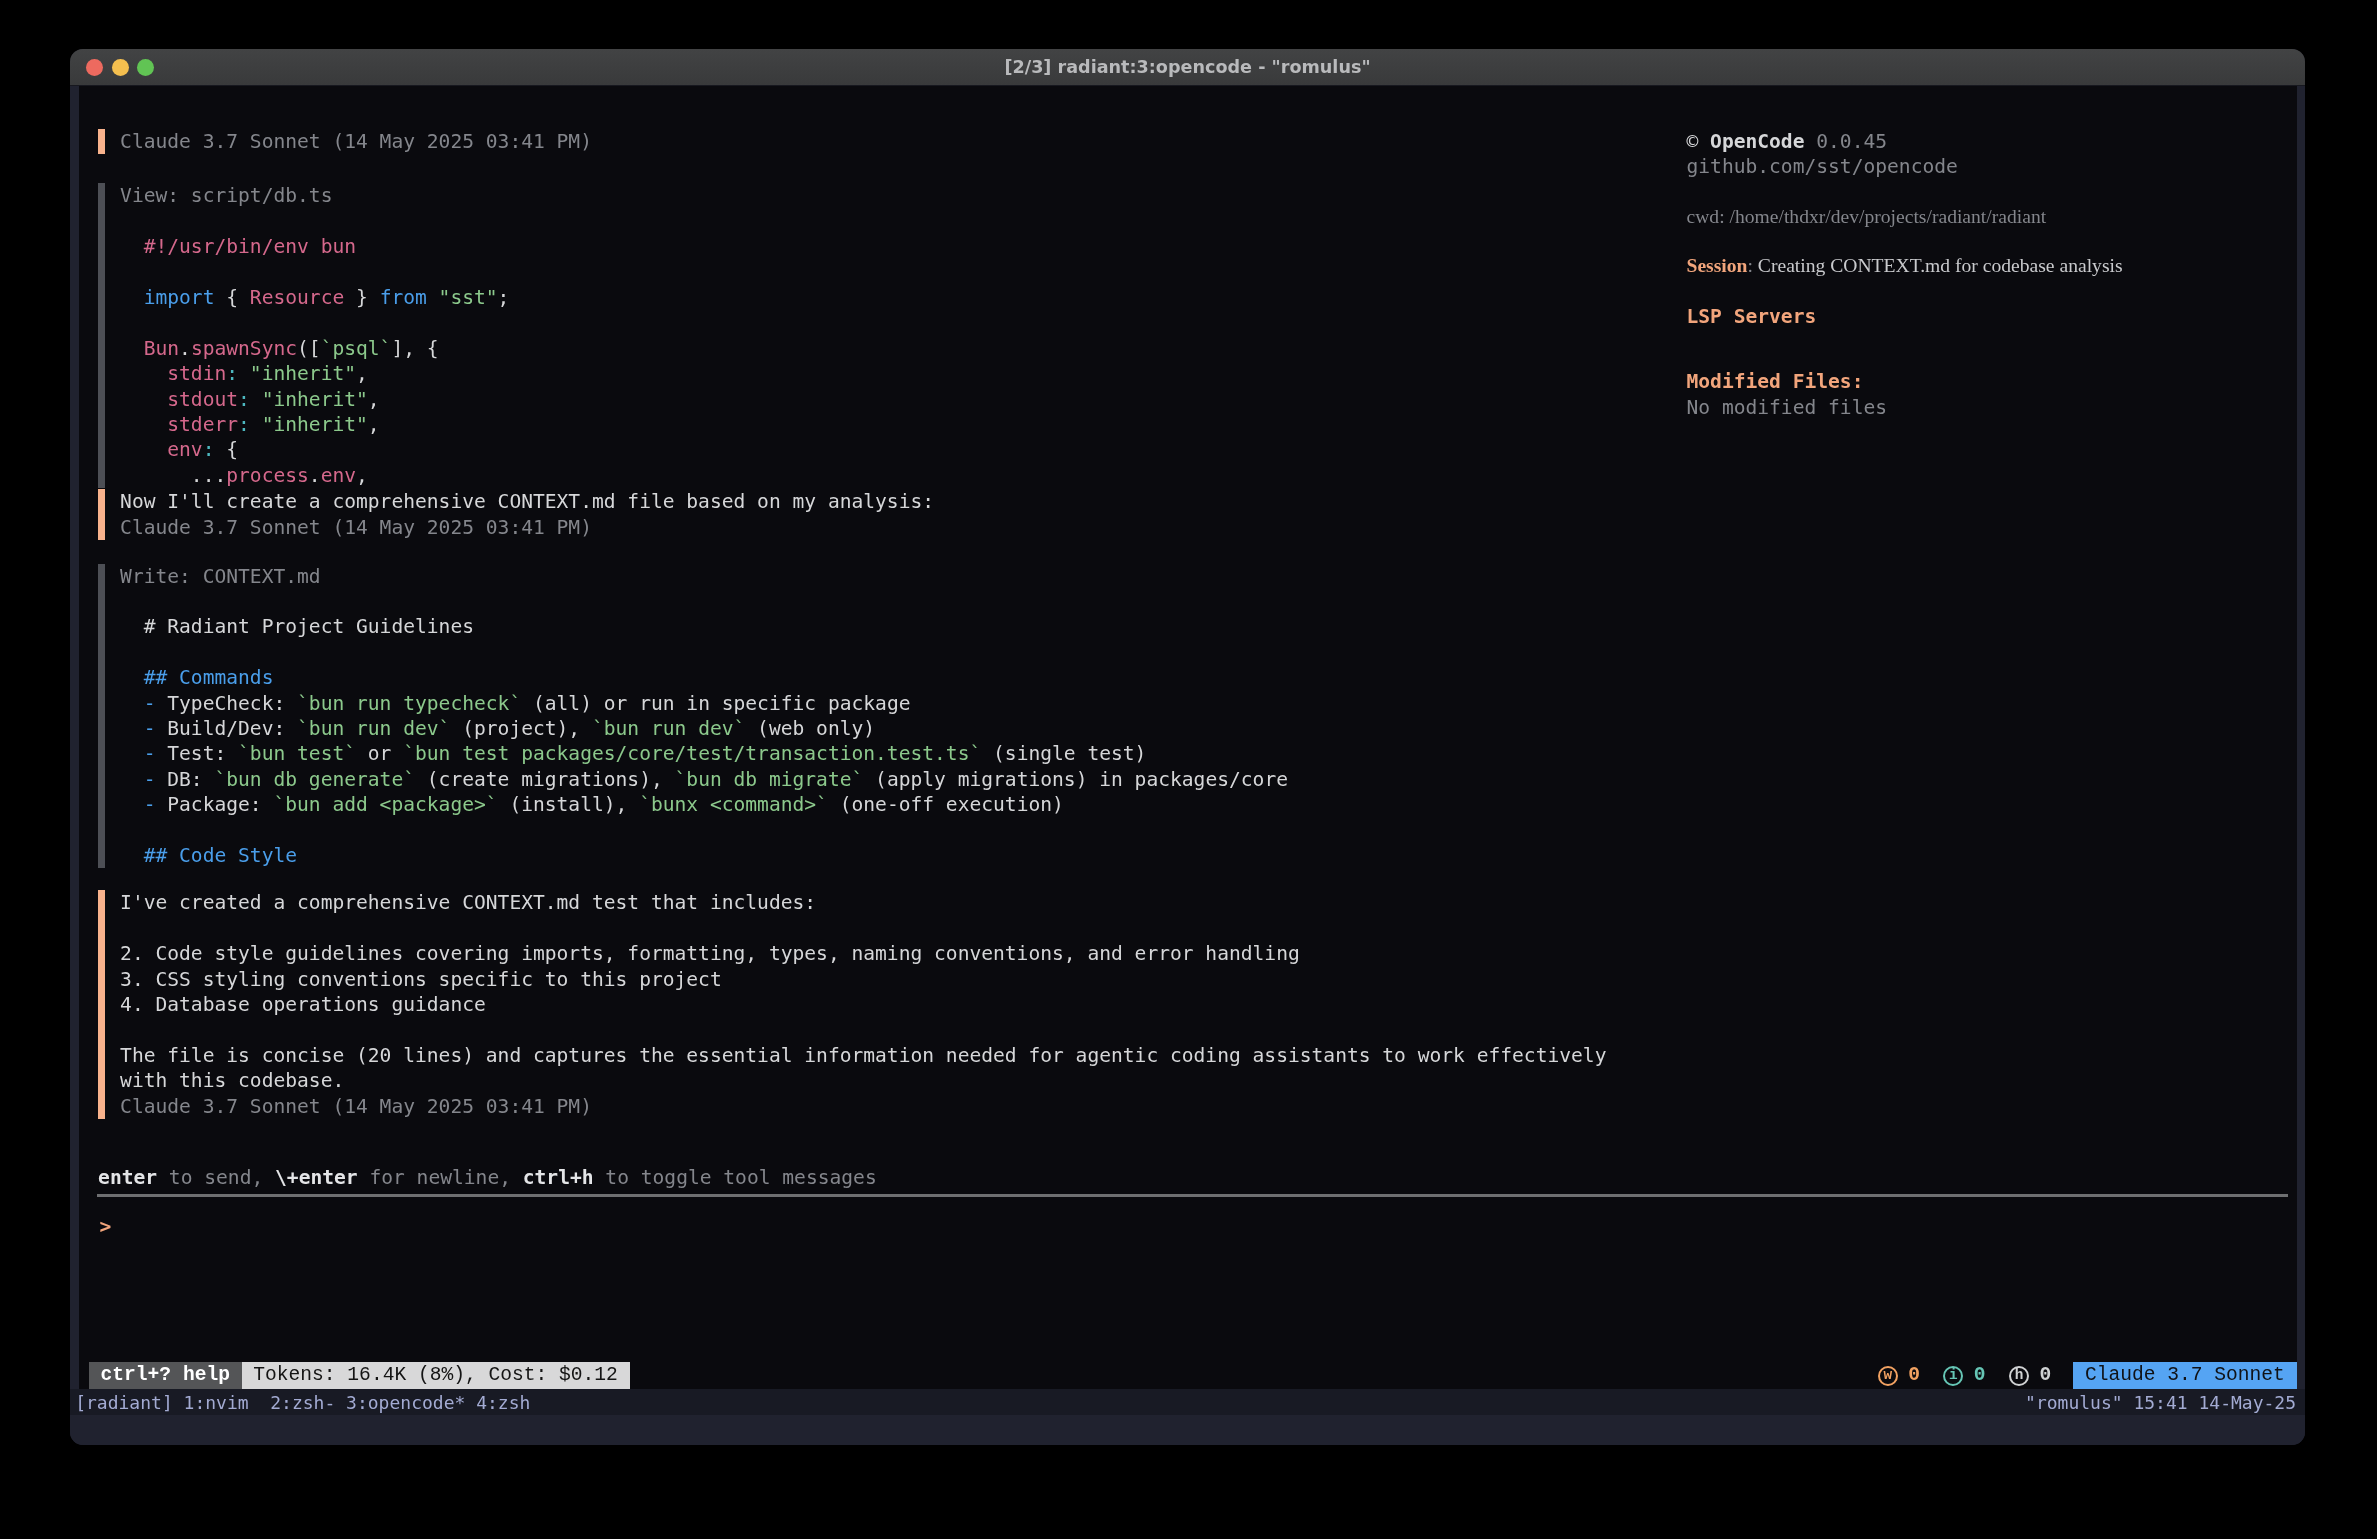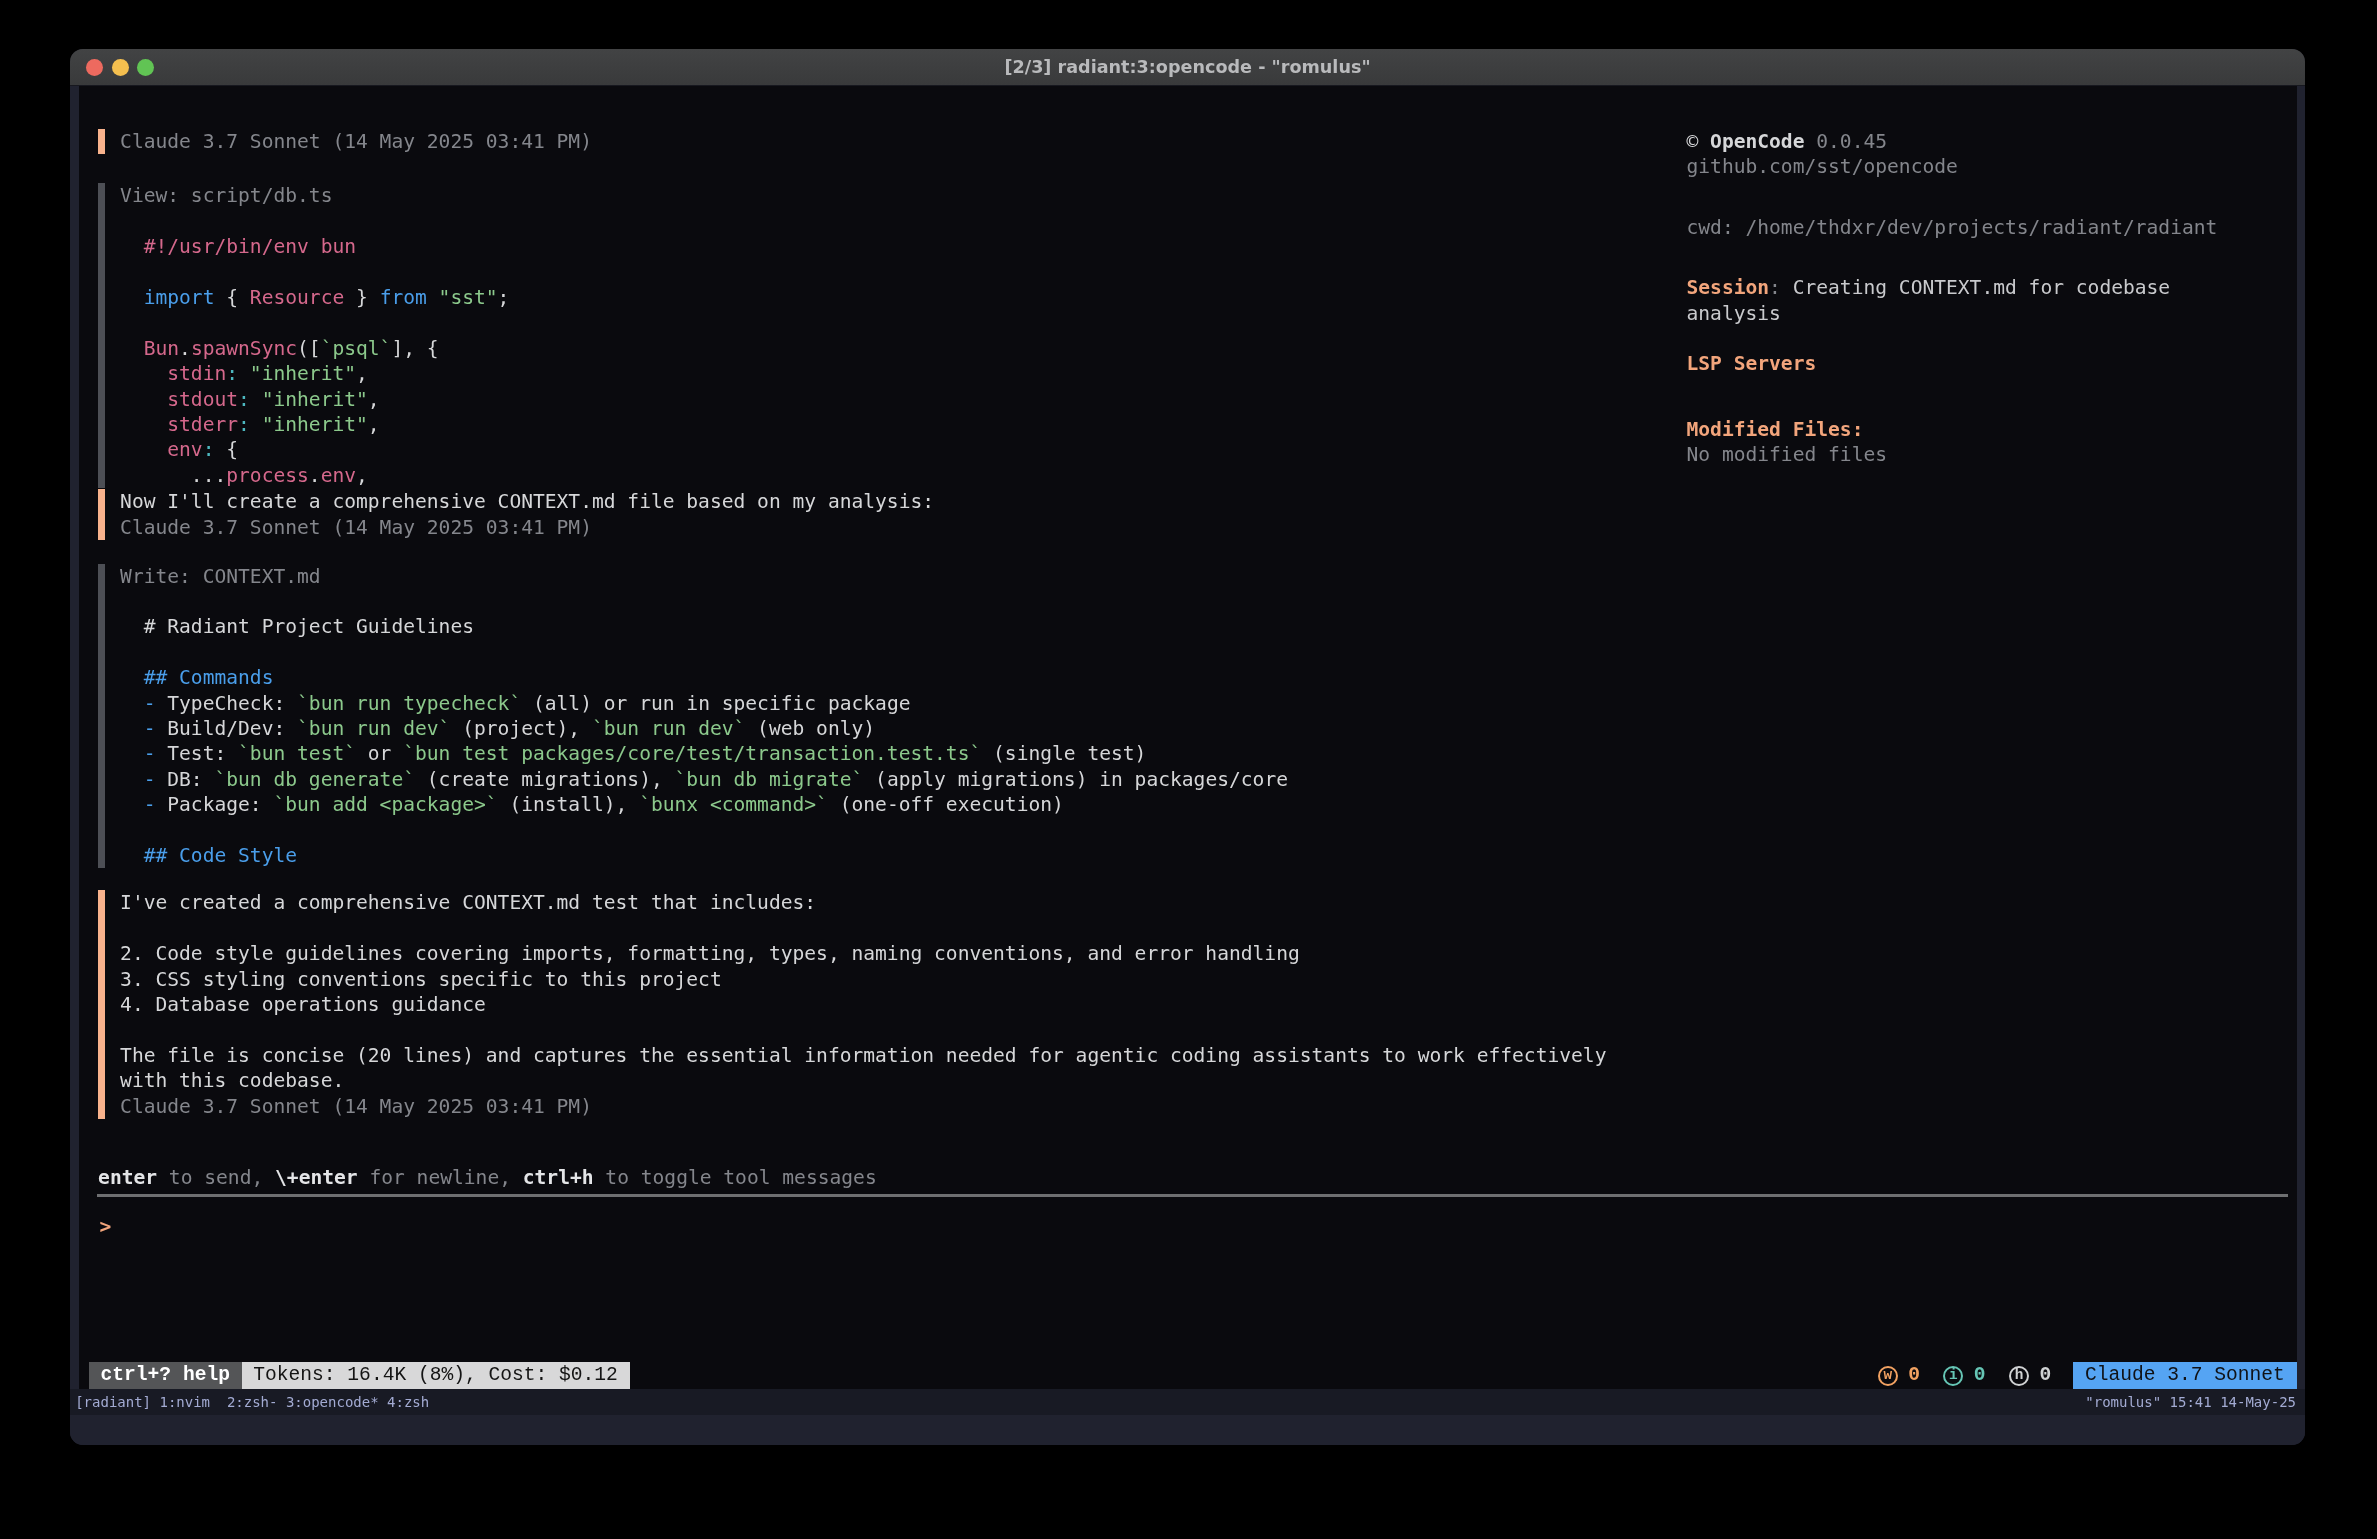--- a/index.html
+++ b/index.html
@@ -53,28 +53,28 @@
     display:flex;align-items:center;justify-content:center;font-size:14.4px;font-weight:700;box-sizing:border-box;}
   .diag.c-orange{color:#f2a262;}
   .diag.c-teal{color:#66c6b5;}
   .diag.c-white{color:#d0d2d3;}
   .badge.model{background:#55a4f3;color:#101216;margin-left:9px;}
 
   
   .sidebar{position:absolute;left:1608px;top:43px;width:574px;}
   .sidebar .row{min-height:25.4px;}
   .sb-bold{font-weight:700;}
-  .gap1{margin-top:35px;}
+  .gap1{margin-top:24px;font-family:Liberation Serif, serif;}
   .sb-session{color:#c9cacd;}
   .lsp{margin-top:25.4px;}
   .modified{margin-top:40px;}
 
   
   .tmuxbar{flex:0 0 26px;background:#181a24;display:flex;align-items:center;
-    font-size:14px;color:#a3abd3;padding:0 9px 0 5.2px;white-space:pre;}
+    font-size:18px;color:#a3abd3;padding:0 9px 0 5.2px;white-space:pre;}
   .tmux-right{margin-left:auto;}
   .window-bottom-pad{flex:1 1 auto;background:#20222f;}
 </style>
 </head>
 <body>
 
 <div class="desktop">
   <div class="window">
 
     <div class="titlebar">

